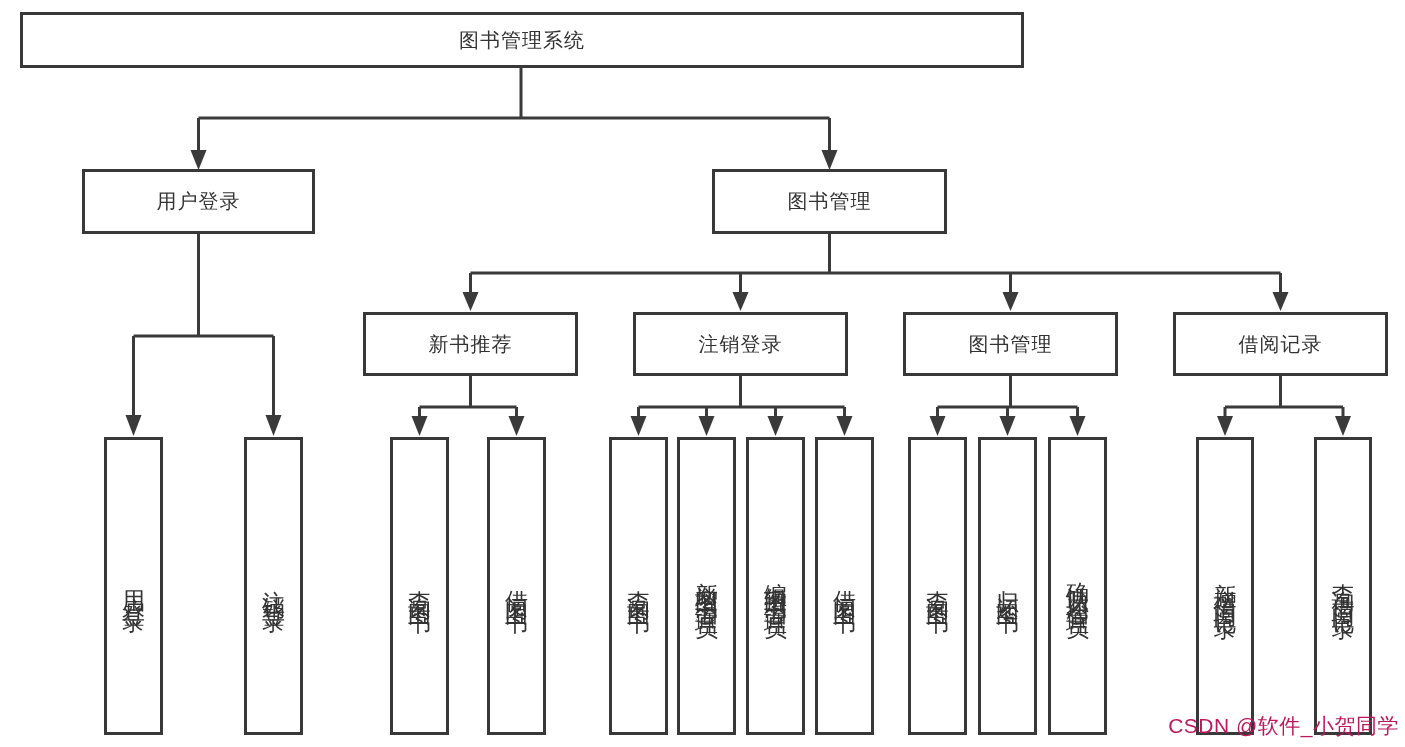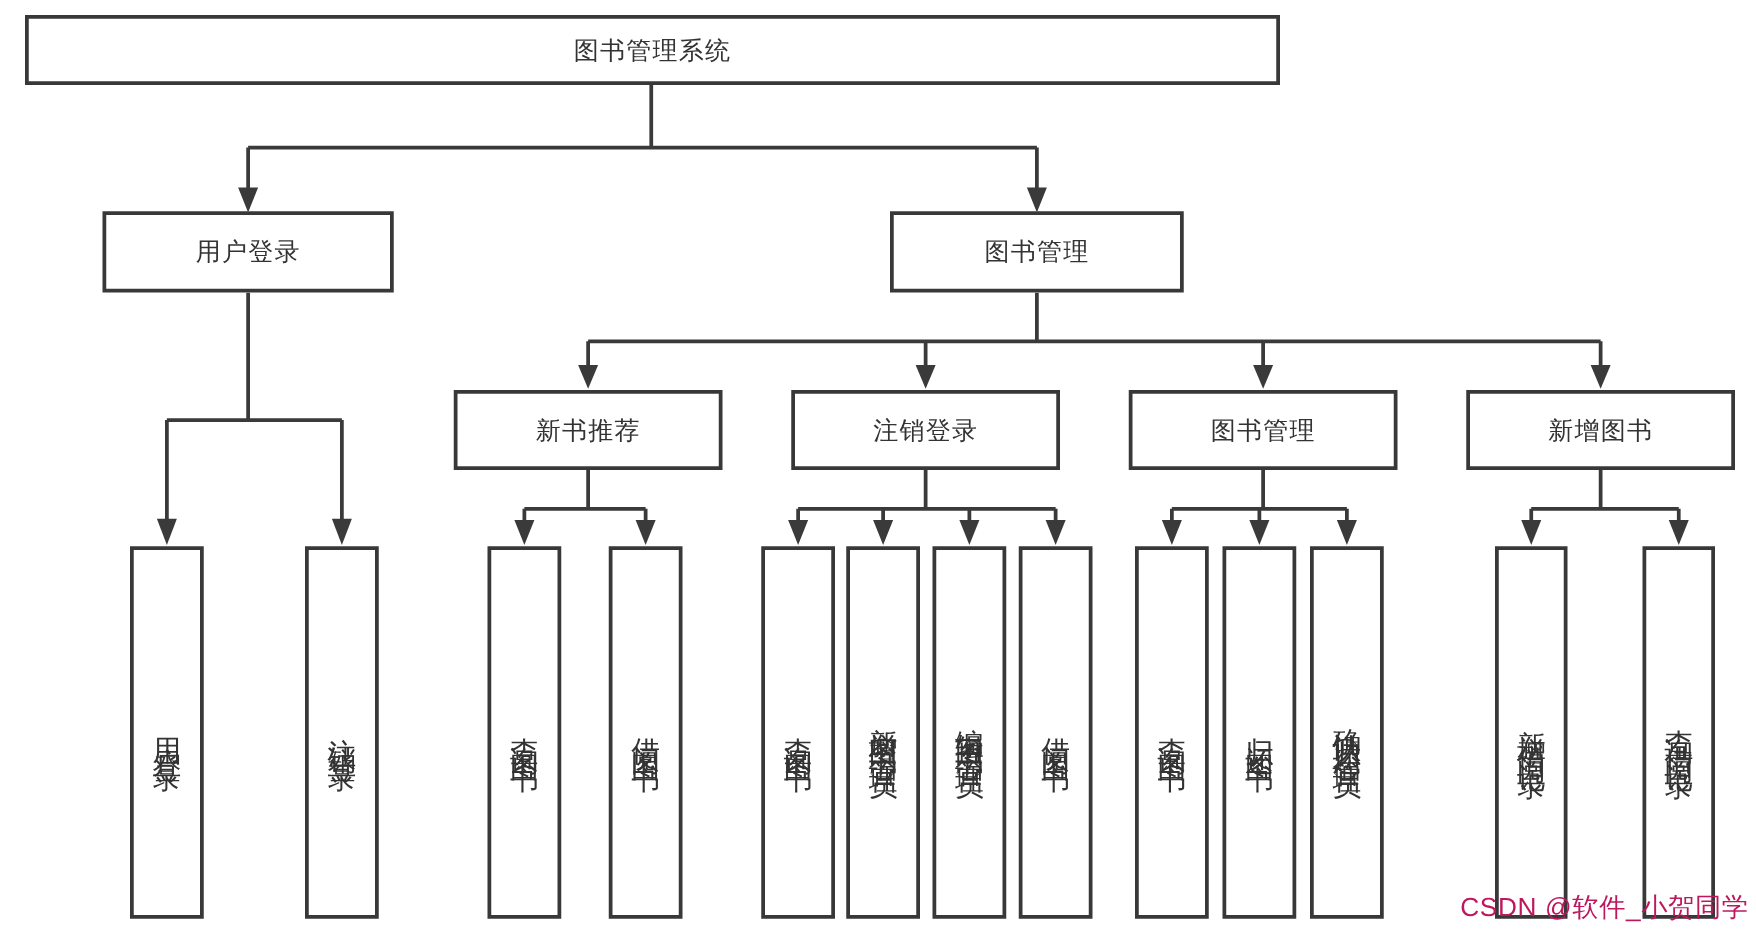--- a/index.html
+++ b/index.html
@@ -134,21 +134,21 @@
   <div class="box" style="left:363px;top:312px;width:215px;height:64px">
     <span class="hlabel">新书推荐</span>
   </div>
   <div class="box" style="left:633px;top:312px;width:215px;height:64px">
     <span class="hlabel">注销登录</span>
   </div>
   <div class="box" style="left:903px;top:312px;width:215px;height:64px">
     <span class="hlabel">图书管理</span>
   </div>
   <div class="box" style="left:1173px;top:312px;width:215px;height:64px">
-    <span class="hlabel">新增图书</span>
+    <span class="hlabel">借阅记录</span>
   </div>
 
   <div class="box leaf" style="left:104px;top:437px;width:59px;height:298px">
     <span class="vlabel">用户登录</span>
   </div>
   <div class="box leaf" style="left:244px;top:437px;width:59px;height:298px">
     <span class="vlabel">注销登录</span>
   </div>
   <div class="box leaf" style="left:390px;top:437px;width:59px;height:298px">
     <span class="vlabel">查询图书</span>

